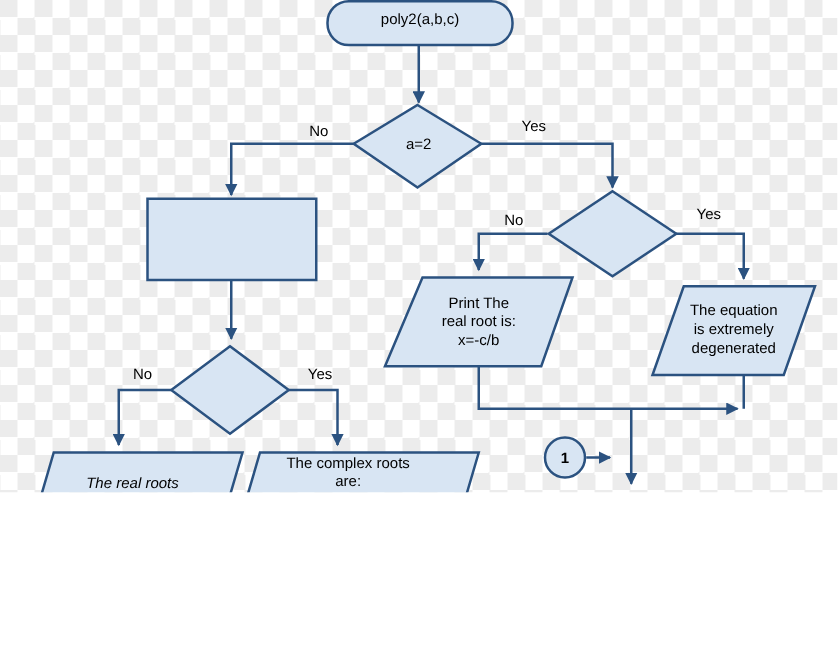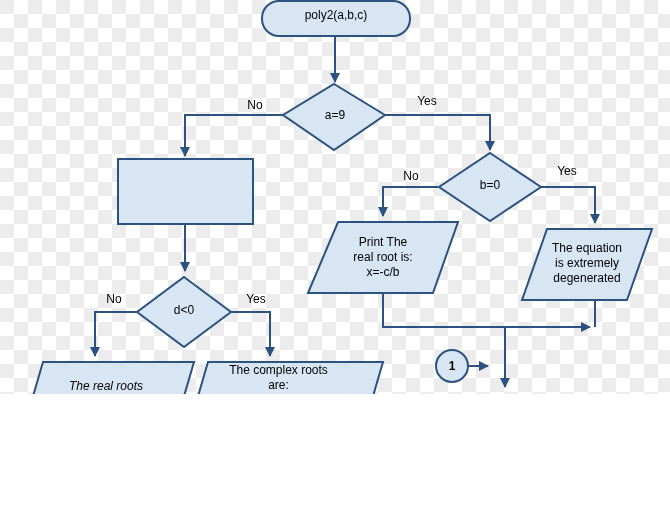--- a/index.html
+++ b/index.html
@@ -57,29 +57,27 @@
     <polygon class="shape" points="547,229 652,229 627,300 522,300"></polygon>
     <polygon class="shape" points="184,277 231,312 184,347 137,312"></polygon>
     <polygon class="shape" points="43,362 194,362 168,451 17,451"></polygon>
     <polygon class="shape" points="208,362 383,362 357,451 182,451"></polygon>
     <circle class="shape" cx="452" cy="366" r="16"></circle>
     <rect class="shape" x="440" y="395" width="102" height="45" rx="22" ry="22"></rect>
     <circle class="shape" cx="169" cy="506" r="17"></circle>
   </svg>
 
   <div class="lbl" style="left:262px;top:8px;width:148px;">poly2(a,b,c)</div>
-  <div class="lbl" style="left:285px;top:108px;width:100px;">a=9</div>
-  <div class="lbl" style="left:440px;top:178px;width:100px;">b=0</div>
+  <div class="lbl" style="left:285px;top:108px;width:100px;">a=2</div>
   <div class="lbl" style="left:524px;top:241px;width:126px;">The equation
 is extremely
 degenerated</div>
   <div class="lbl" style="left:320px;top:235px;width:126px;">Print The
 real root is:
 x=-c/b</div>
-  <div class="lbl" style="left:134px;top:303px;width:100px;">d&lt;0</div>
   <div class="lbl" style="left:40px;top:379px;width:132px;font-style:italic;">The real roots
 are:
 x1=rp+ip
 x2=rp-ip</div>
   <div class="lbl" style="left:206px;top:363px;width:145px;">The complex roots
 are:
 x1=complex(rp,ip)
 x2=complex(rp,-ip)</div>
   <div class="lbl lbl-badge" style="left:436px;top:359px;width:32px;">1</div>
   <div class="lbl lbl-stop" style="left:440px;top:409px;width:102px;padding-left:17px;">Stop</div>

